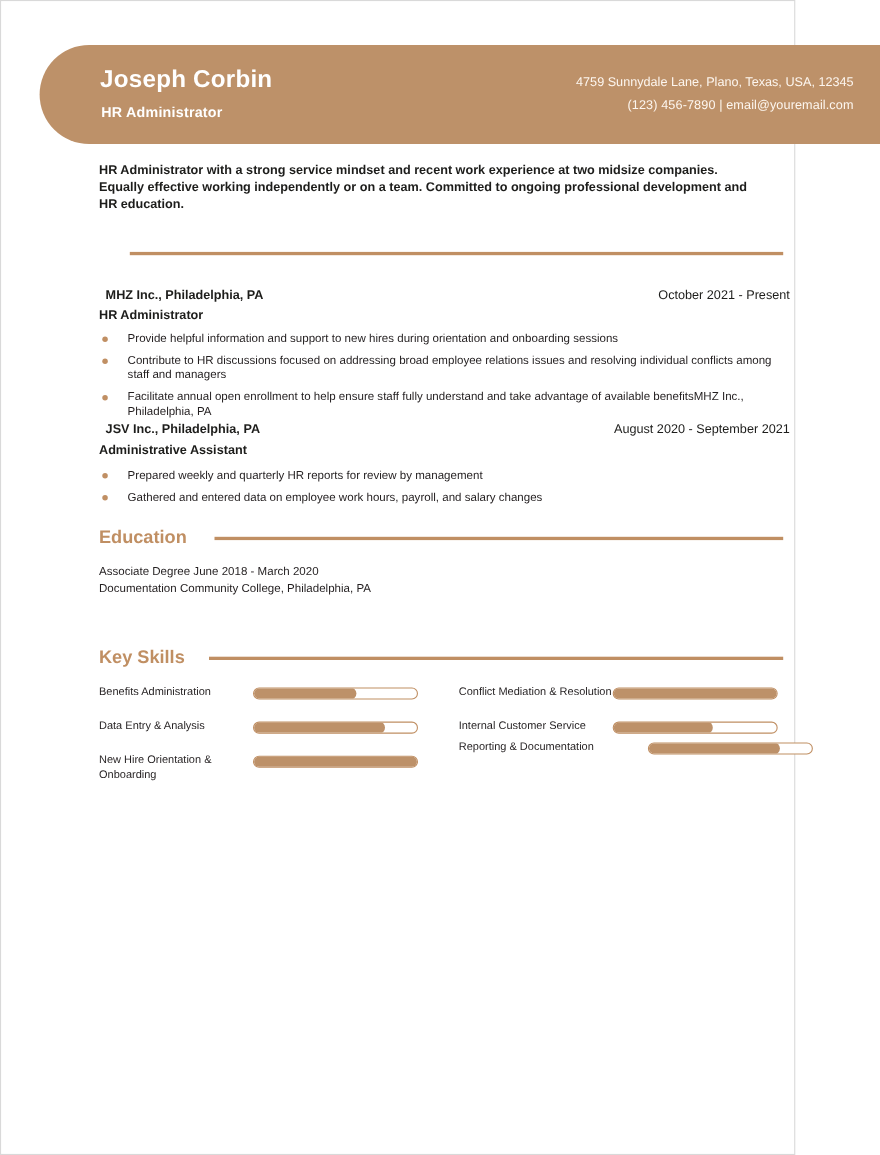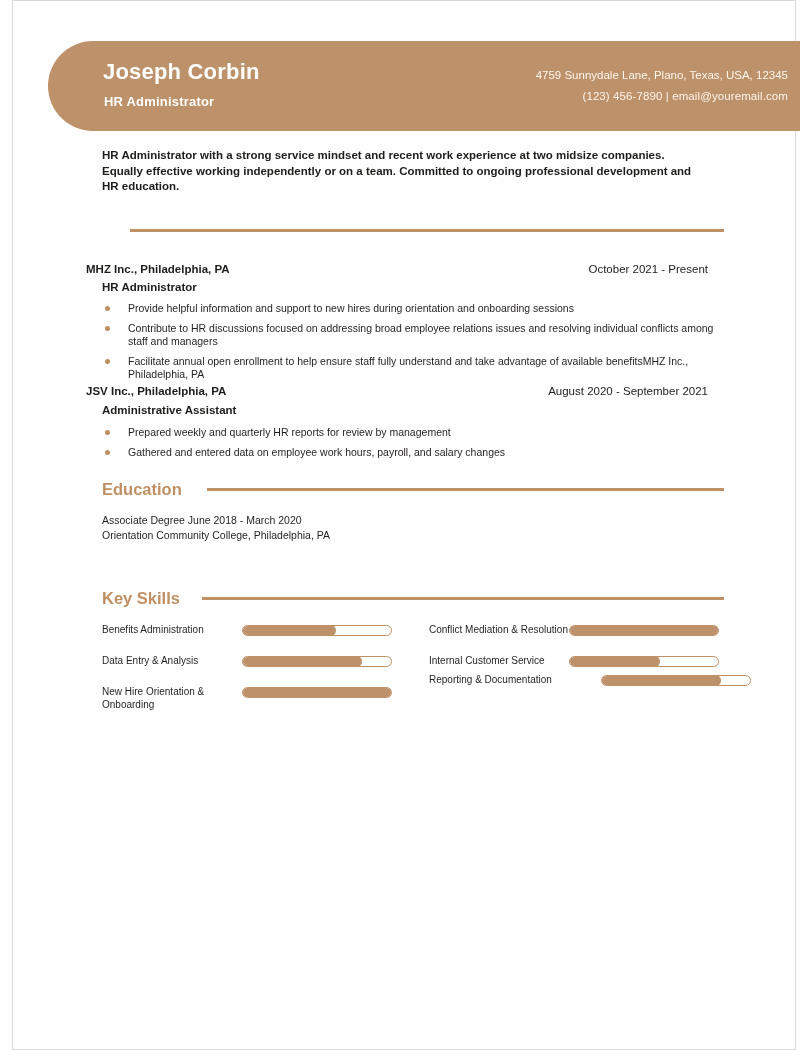--- a/index.html
+++ b/index.html
@@ -13,25 +13,24 @@
     position: relative;
     font-family: "Liberation Sans", sans-serif;
     color: #231f20;
     overflow: hidden;
   }
 
   
   .page {
     position: absolute;
     left: 0; top: 0;
-    width: 784px; height: 1050px;
+    width: 723px; height: 1050px;
     background: #ffffff;
     box-sizing: border-box;
     border: 1px solid #d9d9d9;
-    margin-left: 12px;
   }
 
   
   .header {
     position: absolute;
     left: 35px;
     top: 40px;
     width: 765px;
     height: 90px;
     background: #bd9169;
@@ -102,21 +101,21 @@
     background: #c08f63;
     flex: 1 1 auto;
   }
   .rule-exp { margin-left: 28px; }
   .rule-edu { margin-left: 25px; }
   .rule-skills { margin-left: 22px; }
 
   
   .job-row {
     position: absolute;
-    left: 73px;
+    left: 95px;
     width: 622px;
     display: flex;
     justify-content: space-between;
     align-items: flex-start;
     font-size: 11.5px;
     font-weight: bold;
     color: #1d1d1b;
   }
   .job-dates { font-weight: normal; font-size: 11.5px; }
   .job-title {
@@ -242,21 +241,21 @@
     <li><span class="dot"></span><span>Prepared weekly and quarterly HR reports for review by management</span></li>
     <li><span class="dot"></span><span>Gathered and entered data on employee work hours, payroll, and salary changes</span></li>
   </ul>
 
   <div class="section-head" style="top:479px;text-align:right;">
     <span class="section-title">Education</span>
     <span class="section-rule rule-edu"></span>
   </div>
   <div class="edu-block" style="top:512px;">
     <div>Associate Degree  June 2018 - March 2020</div>
-    <div>Orientation Community College, Philadelphia, PA</div>
+    <div>Documentation Community College, Philadelphia, PA</div>
   </div>
 
   <div class="section-head" style="top:588px;">
     <span class="section-title">Key Skills</span>
     <span class="section-rule rule-skills"></span>
   </div>
 
   <div class="skills-grid">
 
     <div class="skill-row" style="left:0px; top:5px;">

